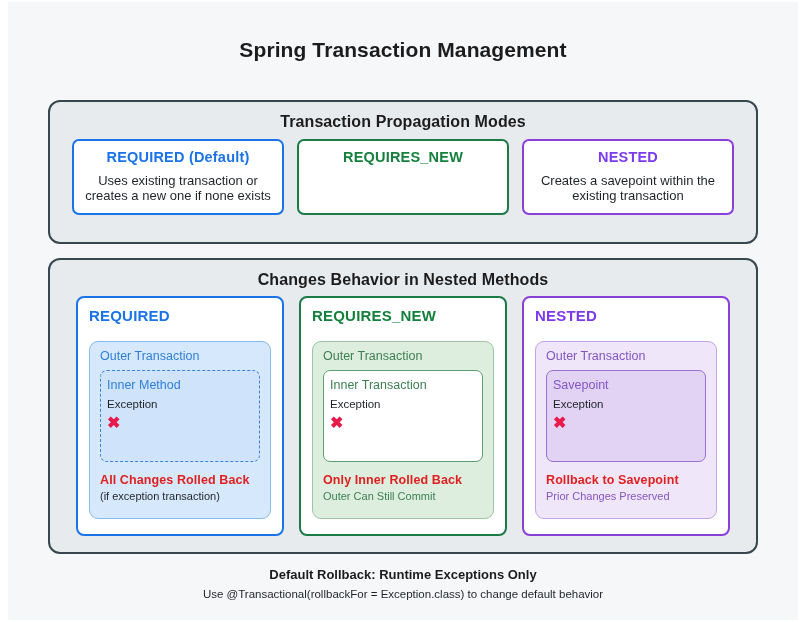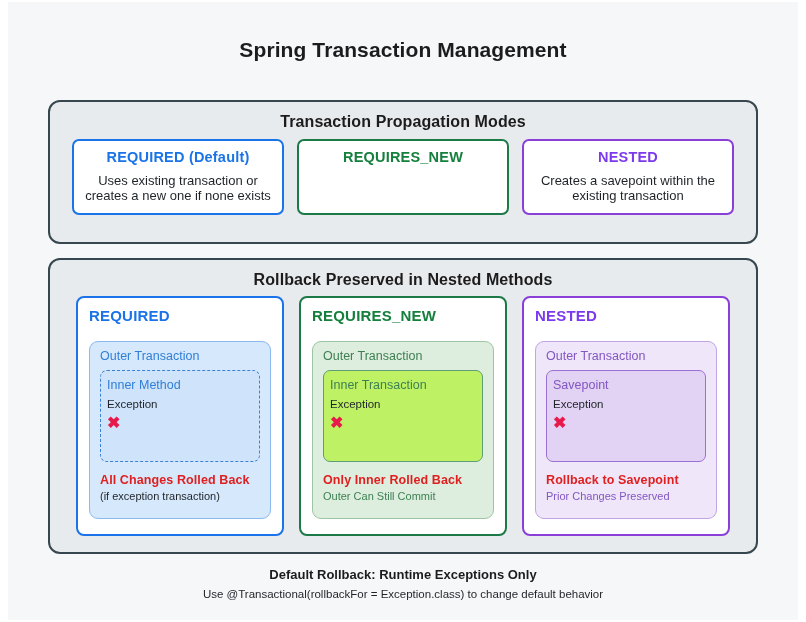--- a/index.html
+++ b/index.html
@@ -153,21 +153,21 @@
     border-radius: 7px;
     box-sizing: border-box;
     padding: 7px 6px 8px 6px;
     height: 92px;
   }
   .inner-box.blue {
     background: #cfe4fb;
     border: 1.6px dashed #3b82d6;
   }
   .inner-box.green {
-    background: #bef264;
+    background: #ffffff;
     border: 1.4px solid #5f9d74;
   }
   .inner-box.purple {
     background: #e2d2f4;
     border: 1.4px solid #9b6fd4;
   }
 
   .inner-label {
     font-size: 12.5px;
   }
@@ -244,21 +244,21 @@
 
       <div class="mode-card purple">
         <div class="mode-name purple">NESTED</div>
         <div class="mode-desc">Creates a savepoint within the existing transaction</div>
       </div>
 
     </div>
   </div>
 
   <div class="panel" id="panel-rollback">
-    <div class="panel-title">Rollback Preserved in Nested Methods</div>
+    <div class="panel-title">Changes Behavior in Nested Methods</div>
     <div class="rb-row">
 
       <div class="rb-col blue">
         <div class="rb-title blue">REQUIRED</div>
         <div class="outer-box blue">
           <div class="outer-label blue">Outer Transaction</div>
           <div class="inner-box blue">
             <div class="inner-label blue">Inner Method</div>
             <div class="exception-label">Exception</div>
             <div class="x-mark">✖</div>

